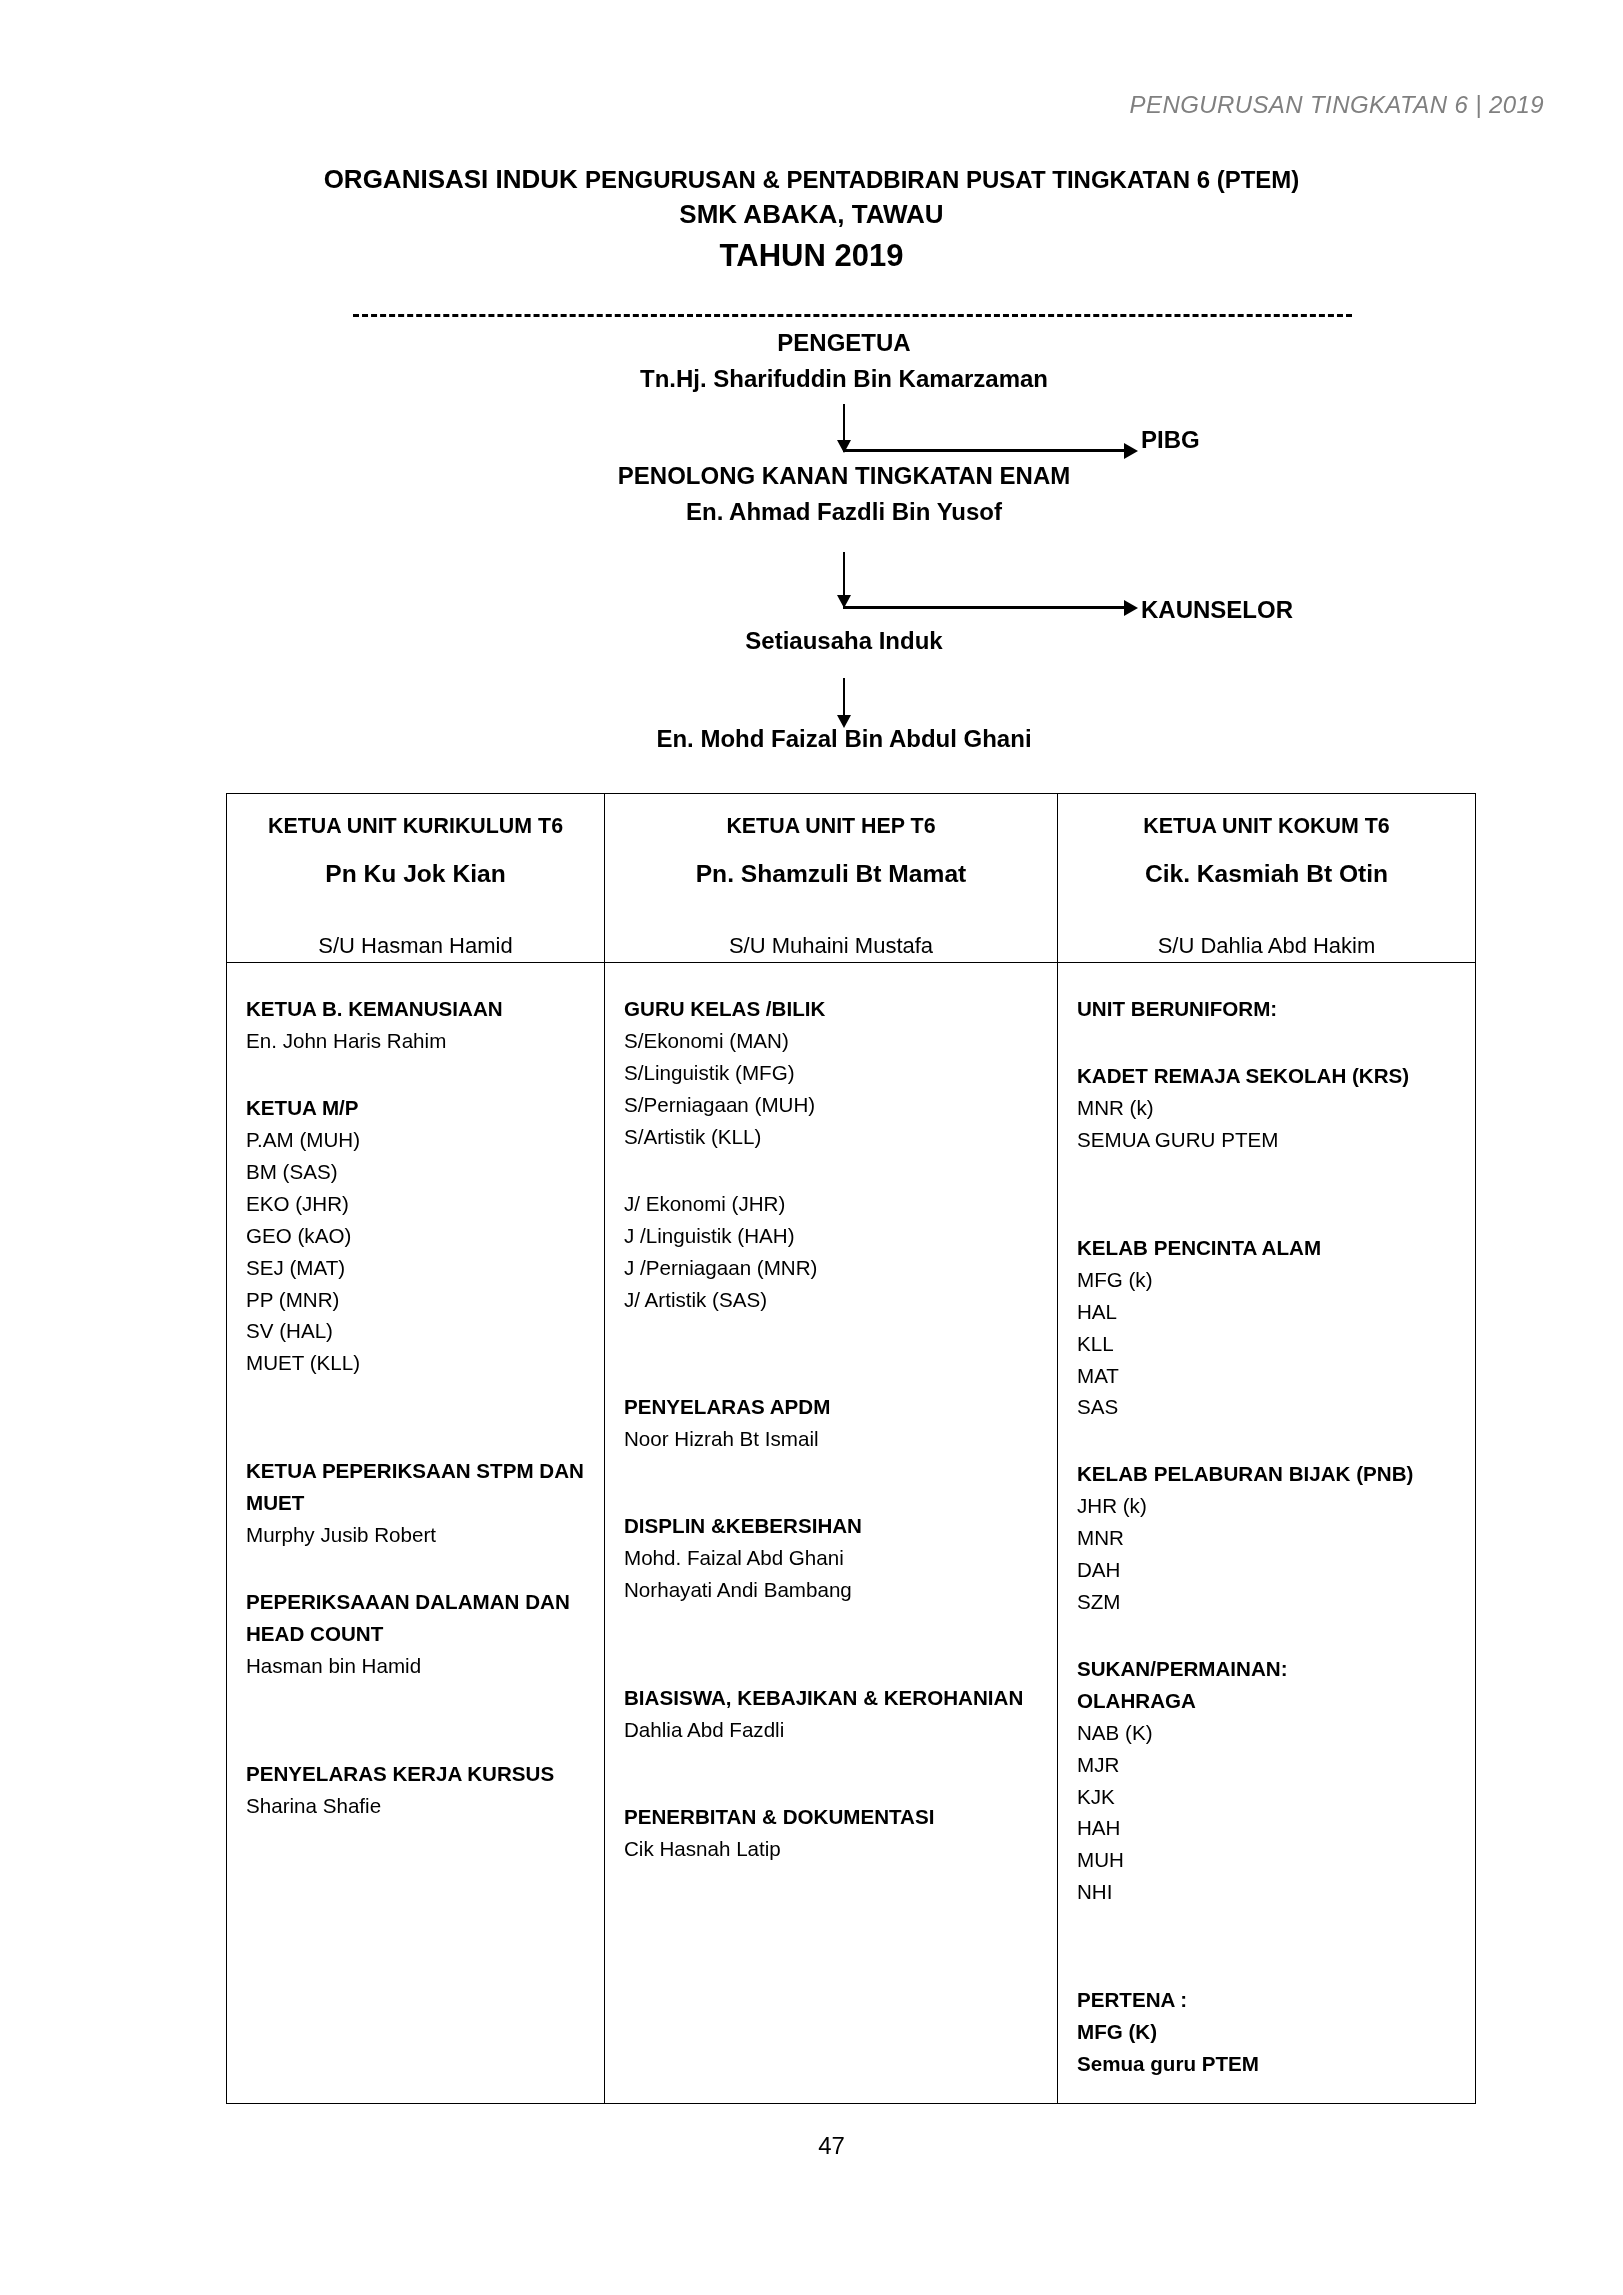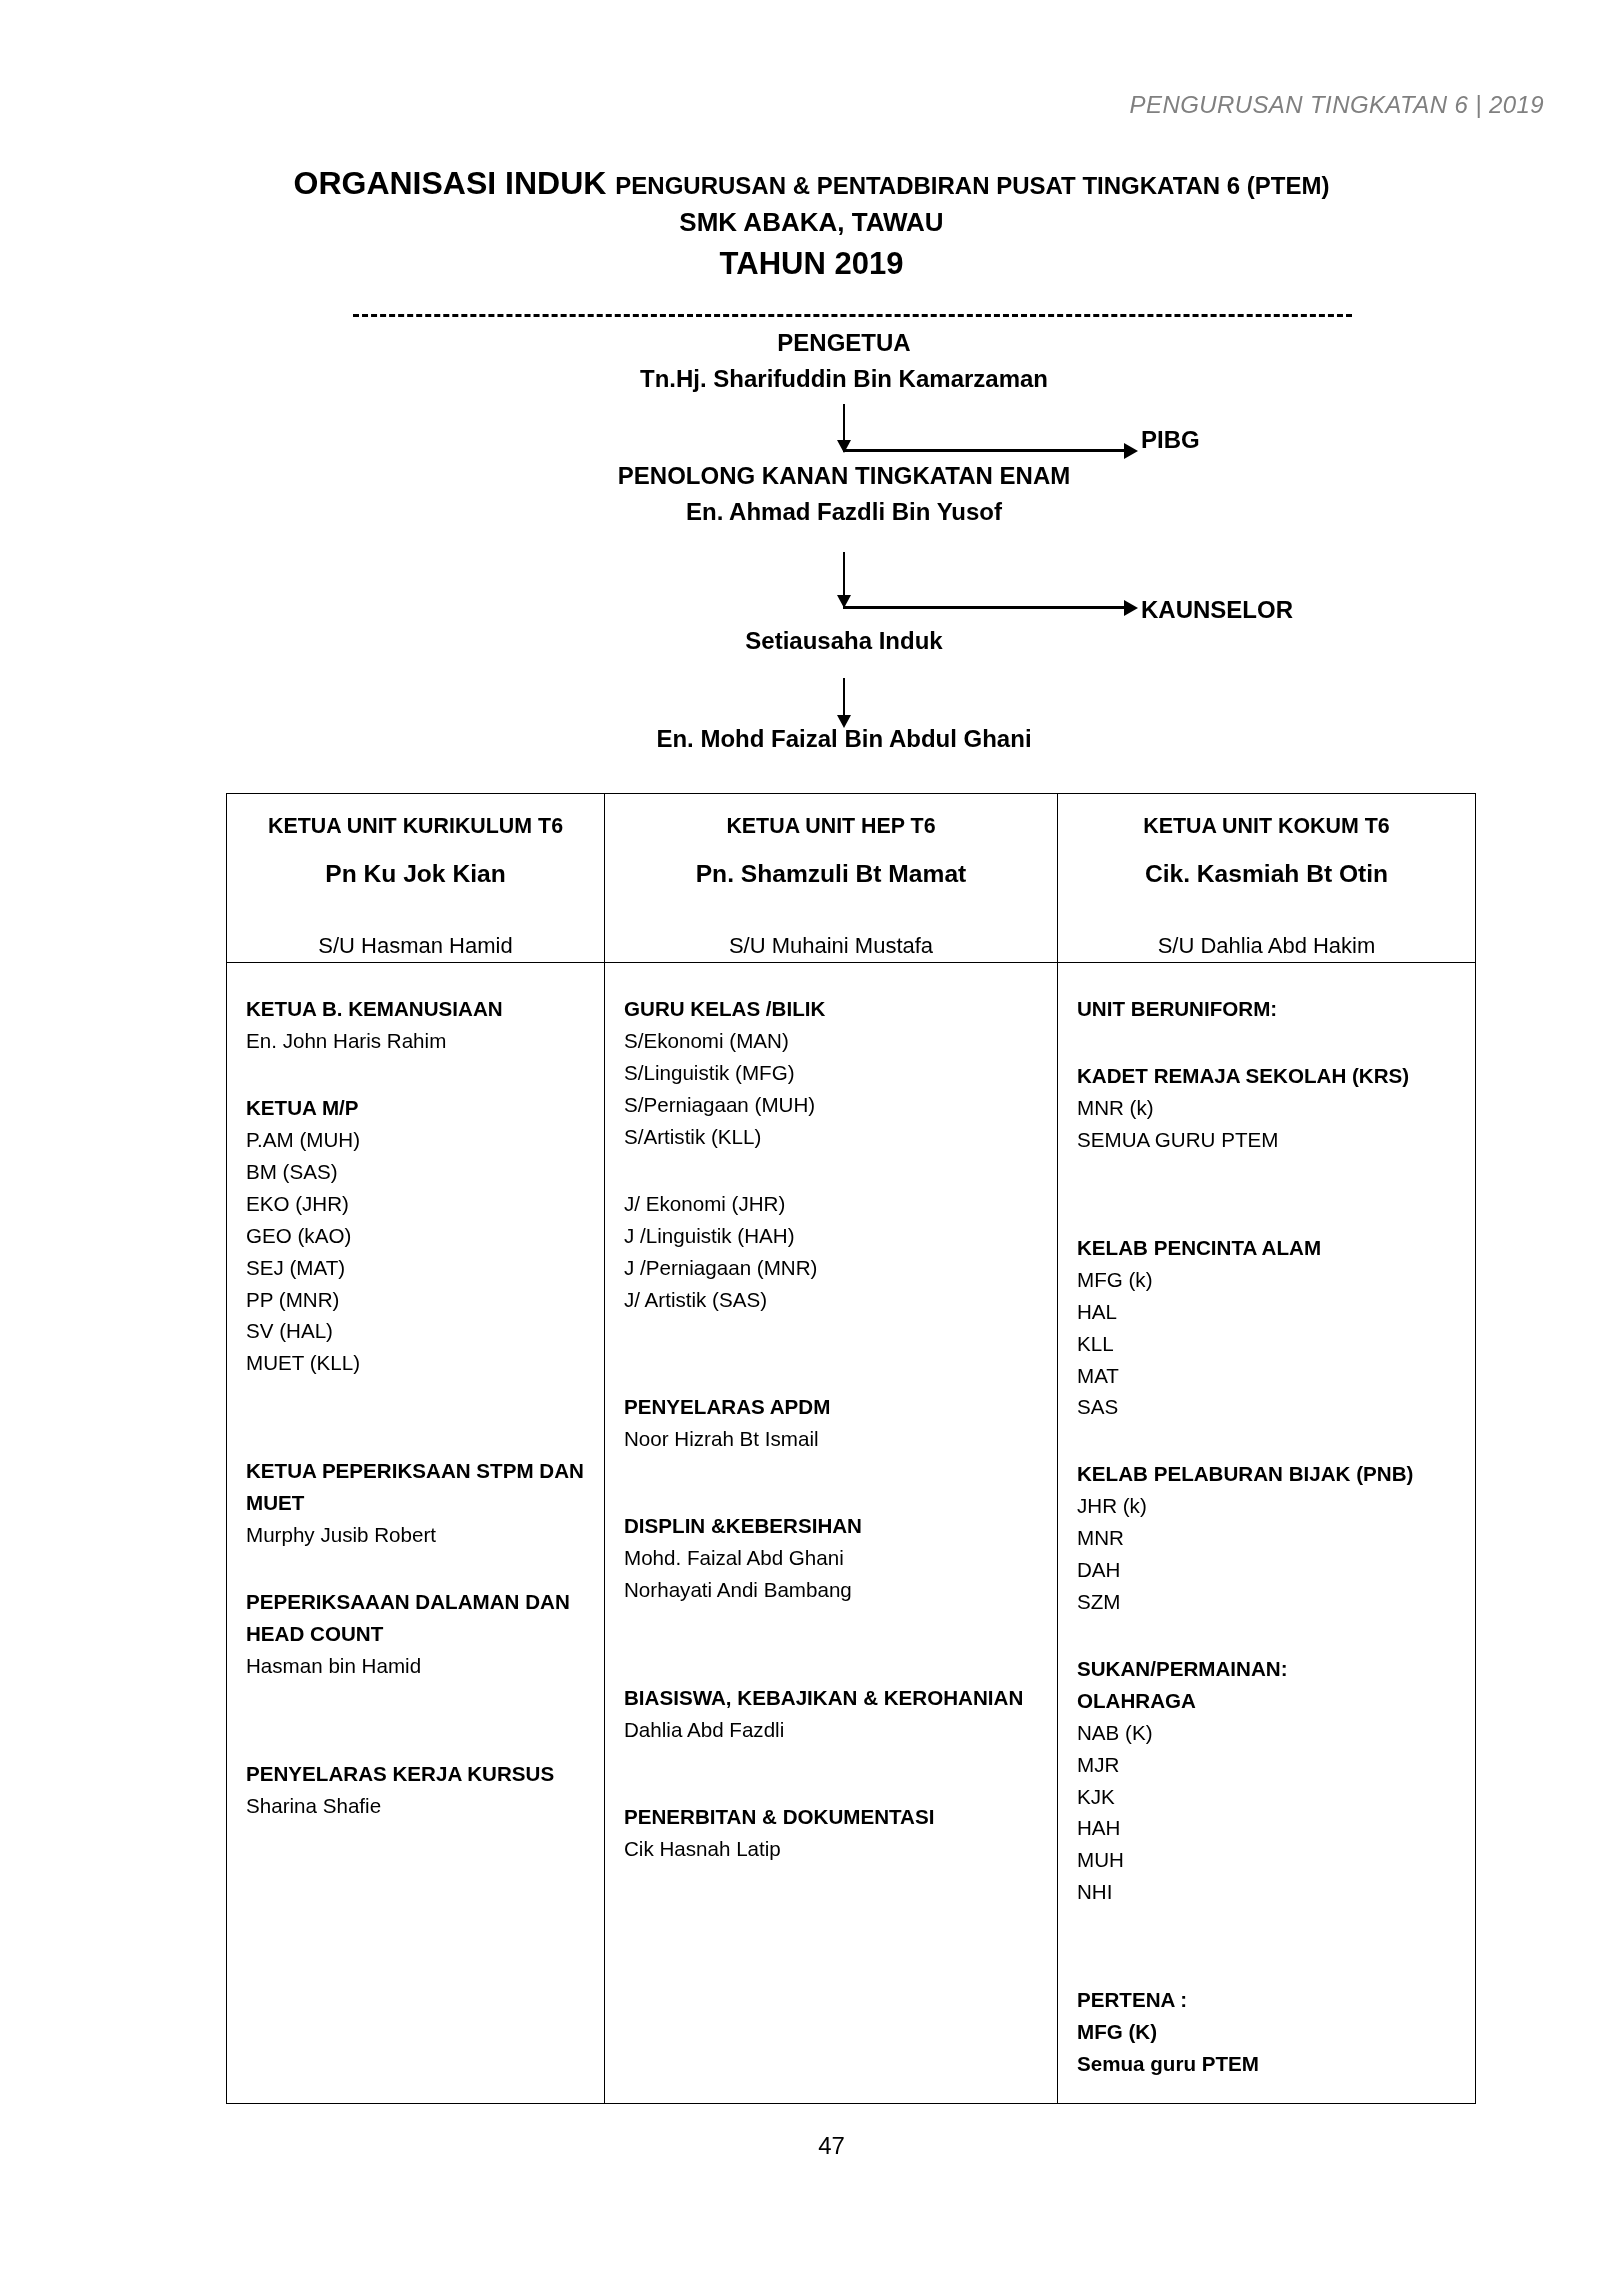--- a/index.html
+++ b/index.html
@@ -35,21 +35,21 @@
     top: 162px;
     left: 0;
     width: 1623px;
     text-align: center;
   }
   .title-line1 {
     font-weight: bold;
     white-space: nowrap;
     line-height: 1.35;
   }
-  .title-line1 .t-big { font-size: 32px; text-align: right; }
+  .title-line1 .t-big { font-size: 26px; text-align: right; }
   .title-line1 .t-small { font-size: 24px; }
   .title-line2 {
     font-size: 26px;
     font-weight: bold;
     line-height: 1.35;
   }
   .title-line3 {
     font-size: 31px;
     font-weight: bold;
     line-height: 1.4;

